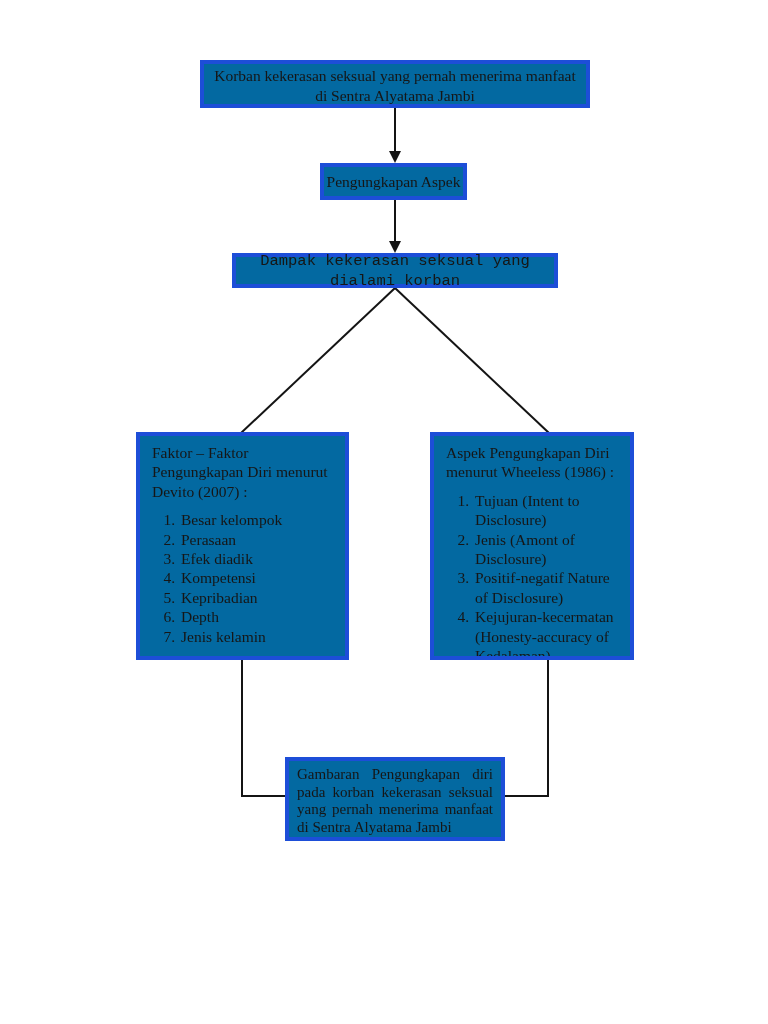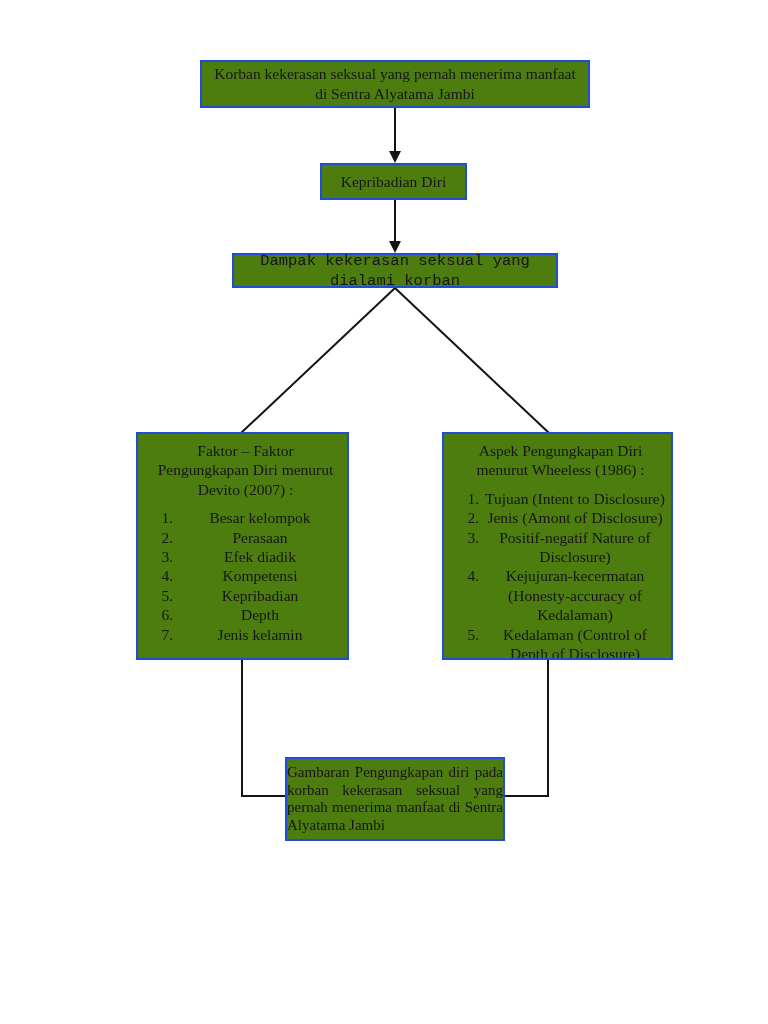--- a/index.html
+++ b/index.html
@@ -14,56 +14,55 @@
   }
   .connectors {
     position: absolute;
     left: 0; top: 0;
     width: 768px; height: 1024px;
     pointer-events: none;
   }
   .box {
     position: absolute;
     box-sizing: border-box;
-    border: 2px solid #1d4ed8;
-    background: #4d7c0f;
+    border: 4px solid #1d4ed8;
+    background: #0369a1;
     font-size: 15.5px;
     line-height: 20px;
   }
   .box.center-1 {
     display: flex;
     align-items: center;
     justify-content: center;
     text-align: center;
   }
   .box-victims {
     left: 200px; top: 60px; width: 390px; height: 48px;
     padding: 2px 9px;
     text-align: center;
   }
   .box-disclosure { left: 320px; top: 163px; width: 147px; height: 37px; }
   .box-impact    { left: 232px; top: 253px; width: 326px; height: 35px; font-size: 15.5px; font-family: Liberation Mono, monospace; }
   .box-list {
     top: 432px; height: 228px;
     padding: 7px 6px 0 12px;
     overflow: hidden;
-    text-align: center;
   }
   .box-factors { left: 136px; width: 213px; }
-  .box-aspects { left: 442px; width: 231px; }
+  .box-aspects { left: 430px; width: 204px; }
   .box-list .list-title { line-height: 19.4px; }
   .box-list ol {
     margin: 9px 0 0 0;
     padding: 0 0 0 27px;
     line-height: 19.4px;
   }
   .box-list li { padding-left: 2px; }
   .box-overview {
     left: 285px; top: 757px; width: 220px; height: 84px;
-    padding: 5px 0;
+    padding: 5px 8px;
     font-size: 15px;
     line-height: 17.5px;
     text-align: justify;
     text-align-last: left;
   }
 </style>
 </head>
 <body>
 
 <div class="page">
@@ -81,21 +80,21 @@
       <polygon points="389,151 401,151 395,163"></polygon>
       <polygon points="389,241 401,241 395,253"></polygon>
     </g>
   </svg>
 
   <div class="box box-victims">
     <span>Korban kekerasan seksual yang pernah menerima manfaat di Sentra Alyatama Jambi</span>
   </div>
 
   <div class="box box-disclosure center-1">
-    <span>Kepribadian Diri</span>
+    <span>Pengungkapan Aspek</span>
   </div>
 
   <div class="box box-impact center-1">
     <span>Dampak kekerasan seksual yang dialami korban</span>
   </div>
 
   <div class="box box-list box-factors">
     <div class="list-title">Faktor – Faktor Pengungkapan Diri menurut Devito (2007) :</div>
     <ol>
       <li>Besar kelompok</li>

